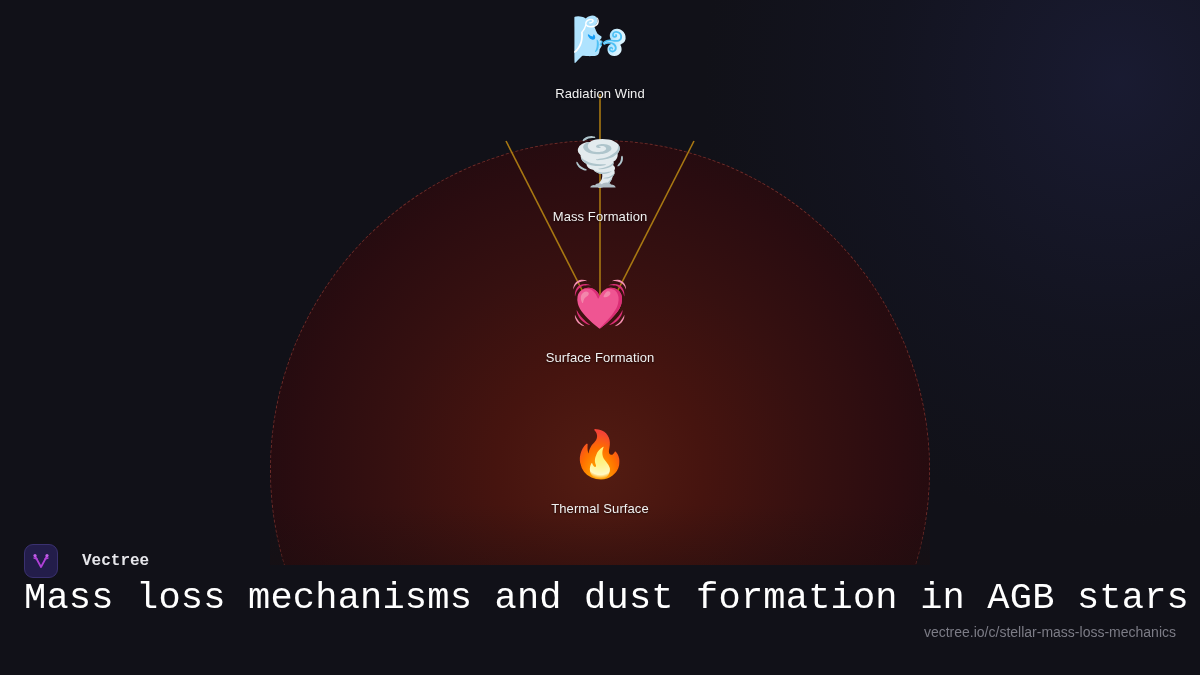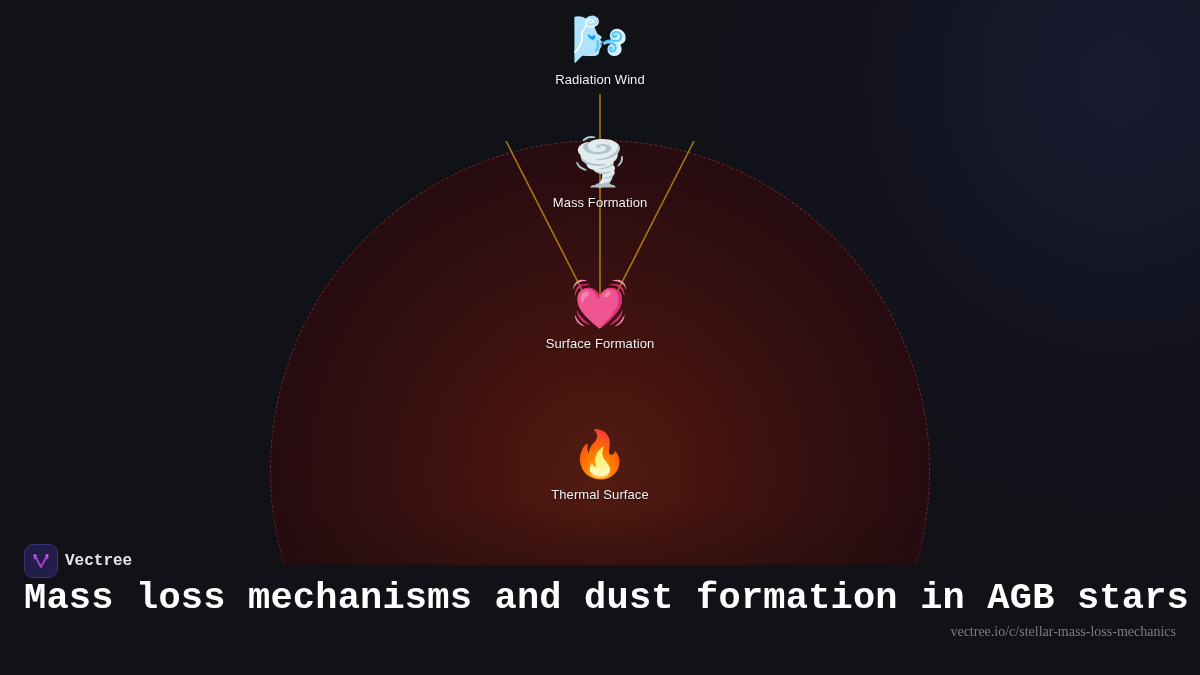--- a/index.html
+++ b/index.html
@@ -30,47 +30,47 @@
     }
     svg.links { position: absolute; left: 0; top: 0; width: 1200px; height: 565px; }
     .node {
       position: absolute; width: 160px; margin-left: -80px; text-align: center;
     }
     .node .icon {
       display: block; font-size: 46px; line-height: 54px; height: 54px;
       font-family: "DejaVu Sans", sans-serif;
     }
     .node .label {
-      display: block; margin-top: 6px; font-size: 13px; color: #f2f2f2;
+      display: block; margin-top: 20px; font-size: 13px; color: #f2f2f2;
       font-family: "Liberation Sans", sans-serif; letter-spacing: 0.1px;
       text-shadow: 0 1px 2px rgba(0,0,0,0.6);
     }
     .footer {
       position: absolute; left: 0; top: 565px; width: 1200px; height: 110px;
       background: #111118;
     }
     .brand {
-      position: absolute; left: 24px; top: 544px; display: flex; align-items: center; gap: 7px;
+      position: absolute; left: 24px; top: 544px; display: flex; align-items: center; gap: 24px;
     }
     .brand-logo {
       width: 34px; height: 34px; border-radius: 9px;
       background: #231d4a; border: 1px solid #3a3170; box-sizing: border-box;
       display: flex; align-items: center; justify-content: center;
     }
     .brand-name {
       font-family: "Liberation Mono", monospace; font-weight: bold; font-size: 16px; color: #e6e6ea;
     }
     .title {
       position: absolute; left: 24px; top: 582px; margin: 0;
-      font-family: "Liberation Mono", monospace; font-weight: bold;
+      font-family: "Liberation Mono", monospace; font-weight: normal;
       font-size: 37px; line-height: 33px; color: #ffffff; letter-spacing: 0.2px;
     }
     .url {
       position: absolute; right: 24px; top: 624px;
-      font-family: Liberation Serif, serif; font-size: 14px; color: #7c7c86;
+      font-family: Liberation Sans, sans-serif; font-size: 14px; color: #7c7c86;
     }
   </style>
 </head>
 <body>
 
 <div class="bg-glow"></div>
 
 <div class="stage">
   <div class="star"></div>
   <div class="star-bottom-fade"></div>

